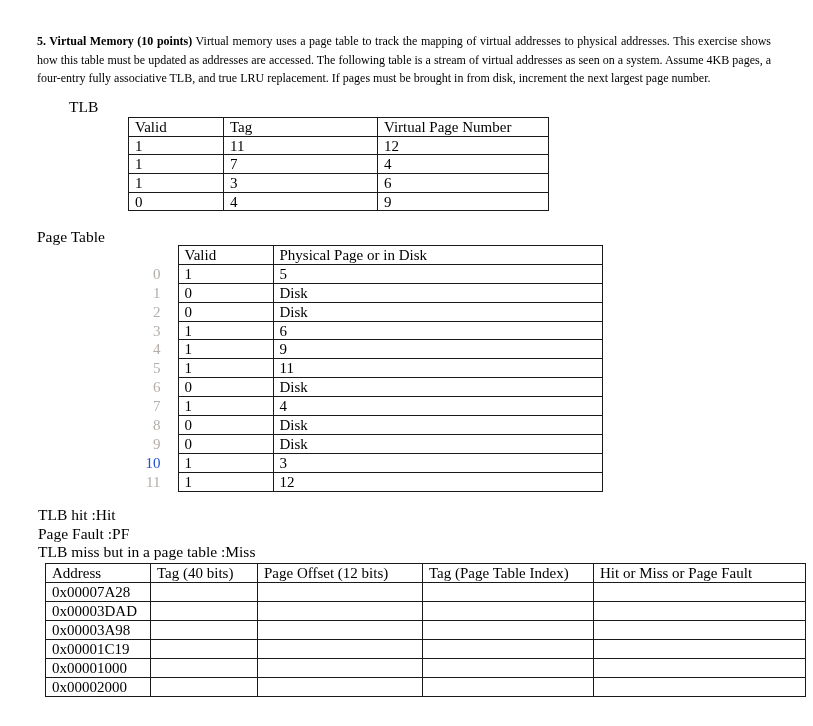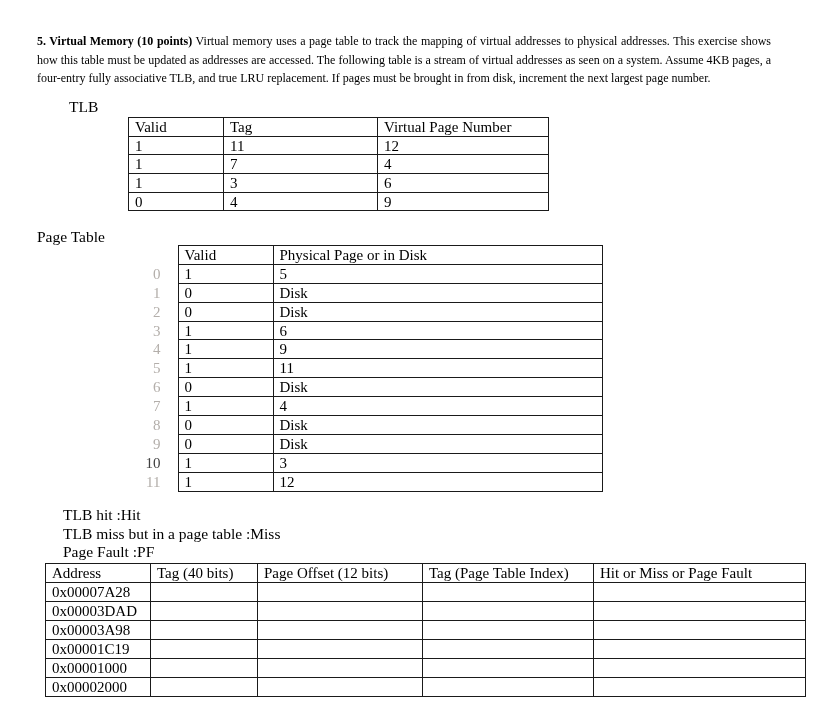--- a/index.html
+++ b/index.html
@@ -22,21 +22,21 @@
     padding:0 4px 0 6px;vertical-align:middle;overflow:hidden;white-space:nowrap;
   }
   .tlb-table{left:128px;top:117px;width:420px;}
   .tlb-table td{height:17.7px;}
   .pt-table{left:128px;top:245px;width:474px;}
   .pt-table td{height:17.9px;}
   .pt-table td.idx{
     border:none;text-align:right;padding:0 17px 0 0;
   }
   .legend{
-    position:absolute;left:63px;top:506px;font-size:15.5px;line-height:18.7px;
+    position:absolute;left:38px;top:506px;font-size:15.5px;line-height:18.7px;
   }
   .addr-table{left:45px;top:563px;width:760px;}
   .addr-table td{height:18px;}
 </style>
 </head>
 <body>
 
 <div class="page">
 
   <p class="intro"><b>5. Virtual Memory (10 points)</b><span> Virtual memory uses a page table to track the mapping of virtual addresses to physical addresses. This exercise shows how this table must be updated as addresses are accessed. The following table is a stream of virtual addresses as seen on a system. Assume 4KB pages, a four-entry fully associative TLB, and true LRU replacement. If pages must be brought in from disk, increment the next largest page number.</span></p>
@@ -136,36 +136,36 @@
       <td class="idx" style="color: rgb(179, 174, 170);">8</td>
       <td>0</td>
       <td>Disk</td>
     </tr>
     <tr>
       <td class="idx" style="color: rgb(179, 174, 170);">9</td>
       <td>0</td>
       <td>Disk</td>
     </tr>
     <tr>
-      <td class="idx" style="color: #404040;">10</td>
+      <td class="idx" style="color: #1d4ed8;">10</td>
       <td>1</td>
       <td>3</td>
     </tr>
     <tr>
       <td class="idx" style="color: rgb(179, 174, 170);">11</td>
       <td>1</td>
       <td>12</td>
     </tr>
   </tbody>
     </table>
 
   <div class="legend">
     <div>TLB hit :Hit</div>
+    <div>Page Fault :PF</div>
     <div>TLB miss but in a page table :Miss</div>
-    <div>Page Fault :PF</div>
   </div>
 
   <table class="doc addr-table">
     <colgroup>
         <col style="width:105px">
         <col style="width:107px">
         <col style="width:165px">
         <col style="width:171px">
         <col style="width:212px">
       </colgroup>

